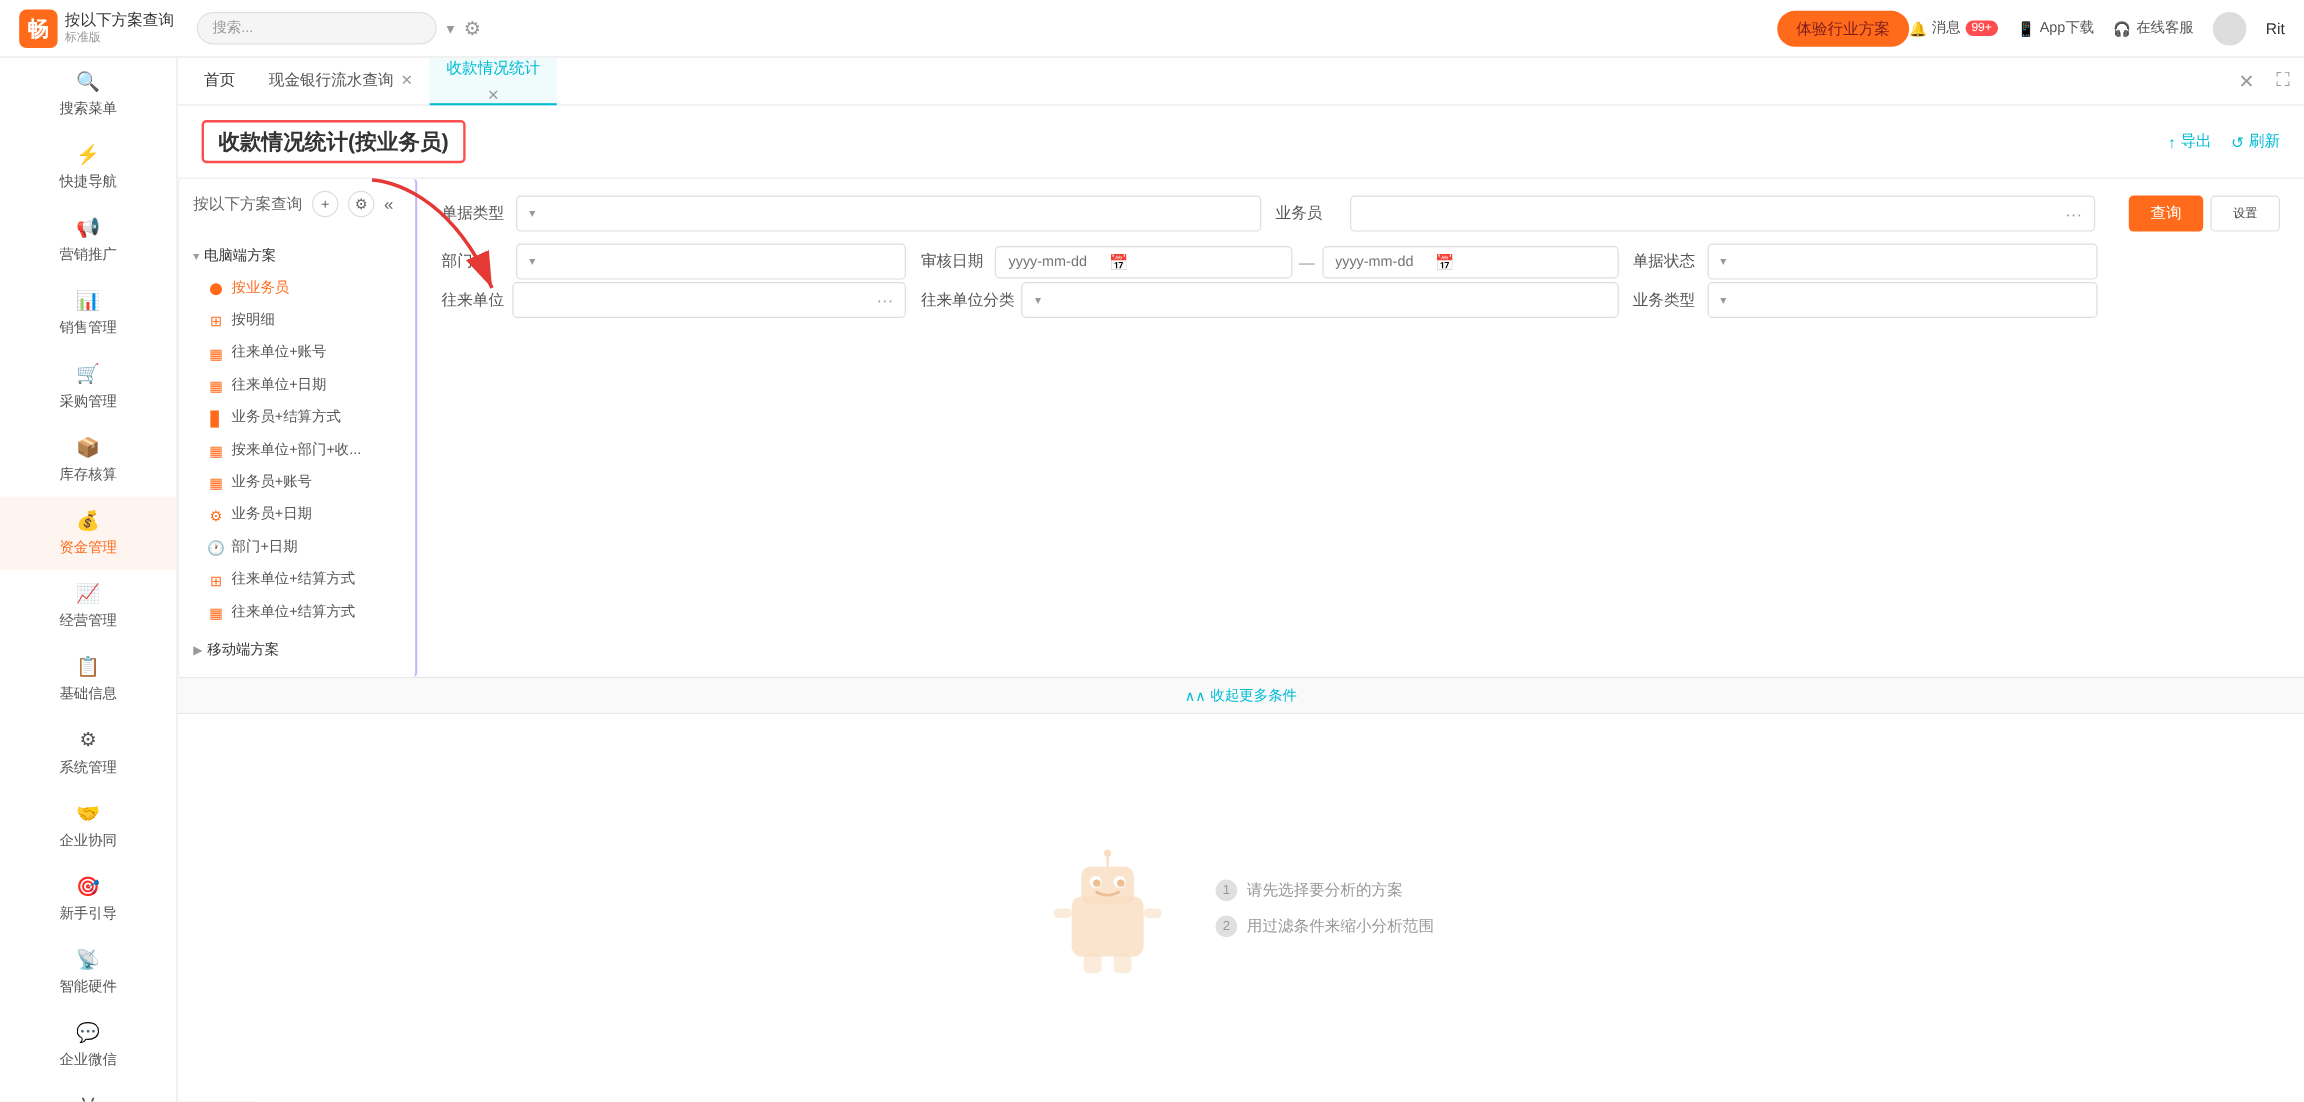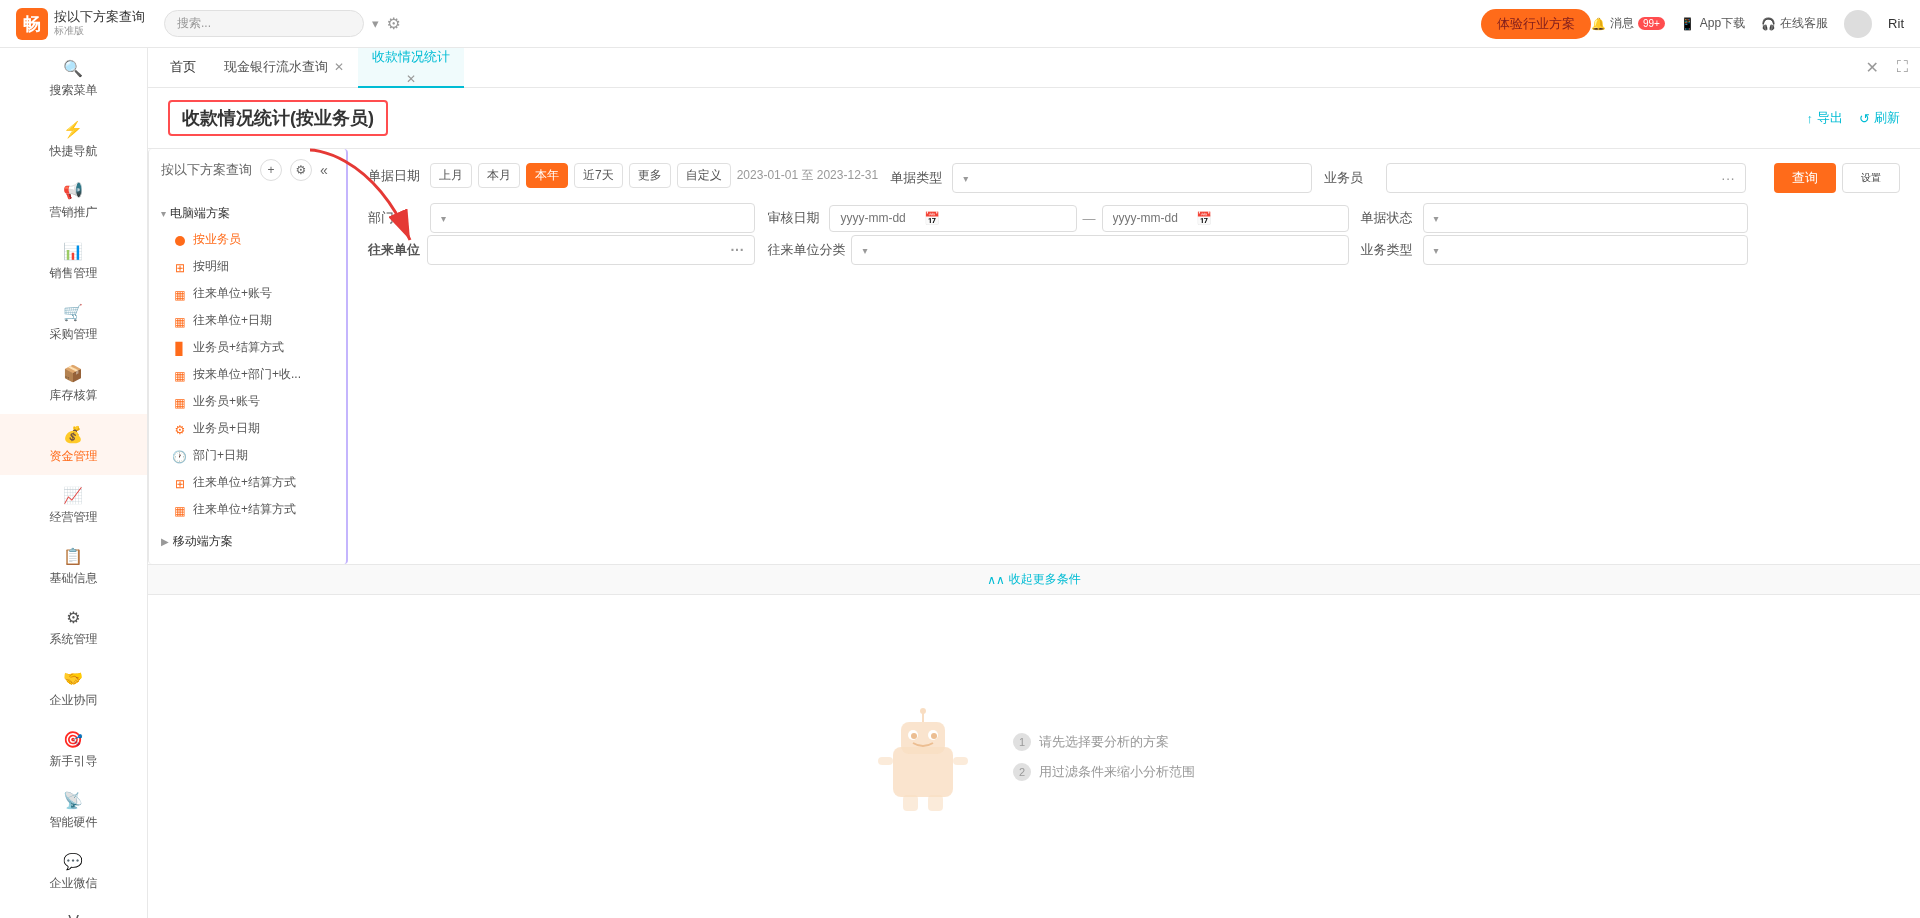--- a/index.html
+++ b/index.html
@@ -646,34 +646,20 @@
           </div>
           <div class="scheme-category" style="margin-top:6px;">
             <span class="scheme-category-arrow">▶</span>
             <span>移动端方案</span>
           </div>
         </div>
 
         <div style="flex:1; padding:14px 20px;">
 
           <div style="display:flex; align-items:flex-start; gap:12px; margin-bottom:10px;">
-            <div style="display:flex; align-items:center; gap:6px; min-width:480px;">
-              <span class="filter-label">单据日期</span>
-              <button class="date-btn">上月</button>
-              <button class="date-btn">本月</button>
-              <button class="date-btn active">本年</button>
-              <button class="date-btn">近7天</button>
-              <button class="date-btn">更多</button>
-              <button class="date-btn">自定义</button>
-              <span class="date-range-display">
-                <span>2023-01-01</span>
-                <span> 至 </span>
-                <span>2023-12-31</span>
-              </span>
-            </div>
             <div style="display:flex; align-items:center; gap:6px; flex:1;">
               <span class="filter-label">单据类型</span>
               <div class="filter-input" style="flex:1; min-width:120px;">
                 <span class="filter-dropdown-arrow">▾</span>
               </div>
             </div>
             <div style="display:flex; align-items:center; gap:6px; flex:1;">
               <span class="filter-label">业务员</span>
               <div class="filter-input" style="flex:1; min-width:120px;">
                 <span></span>
@@ -708,21 +694,21 @@
             <div style="display:flex; align-items:center; gap:6px; flex:1;">
               <span class="filter-label">单据状态</span>
               <div class="filter-input" style="flex:1;">
                 <span class="filter-dropdown-arrow">▾</span>
               </div>
             </div>
             <div style="width:140px;"></div>
           </div>
 
           <div style="display:flex; align-items:center; gap:12px; margin-bottom:10px;">
-            <div style="display:flex; align-items:center; gap:3px; flex:1;font-weight:bold;">
+            <div style="display:flex; align-items:center; gap:3px; flex:1;">
               <span class="filter-label">往来单位</span>
               <div class="filter-input" style="flex:1;">
                 <span></span>
                 <span class="more-dots">···</span>
               </div>
             </div>
             <div style="display:flex; align-items:center; gap:6px; flex:1.5;">
               <span class="filter-label">往来单位分类</span>
               <div class="filter-input" style="flex:1;">
                 <span class="filter-dropdown-arrow">▾</span>

